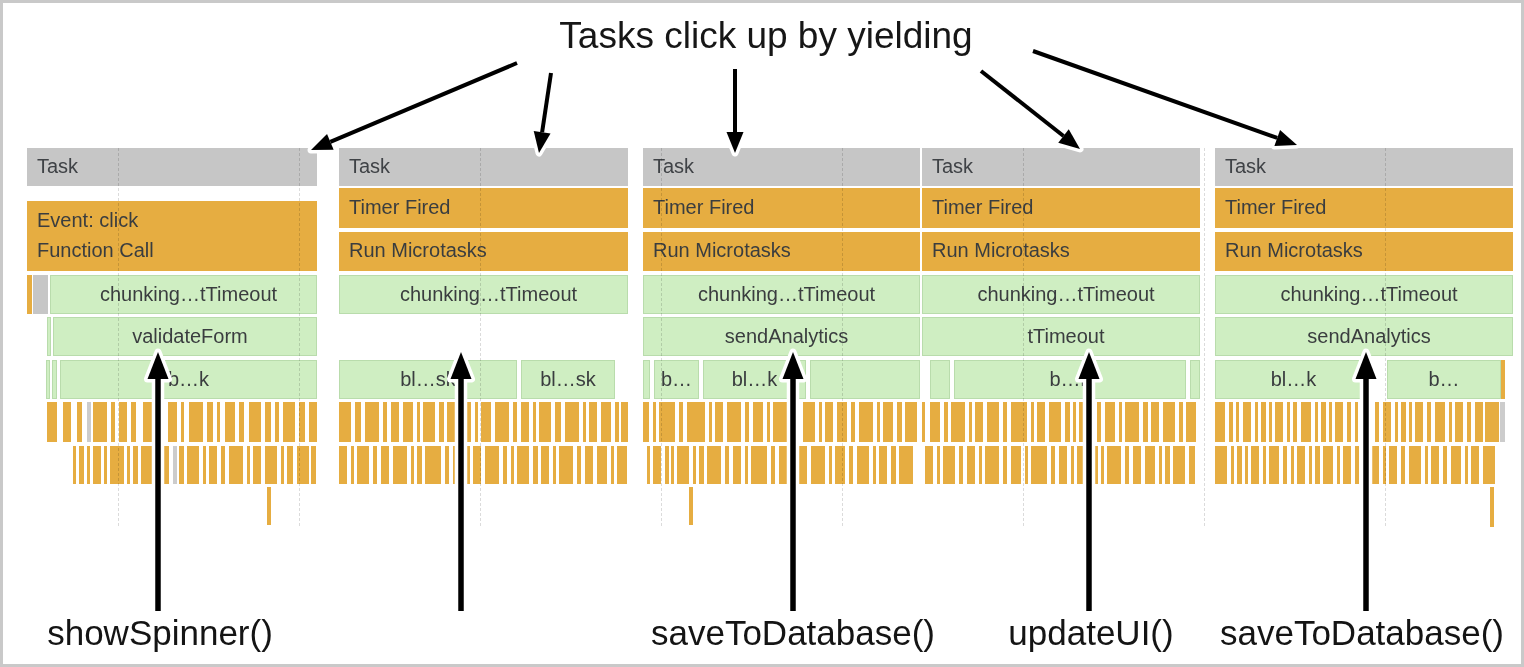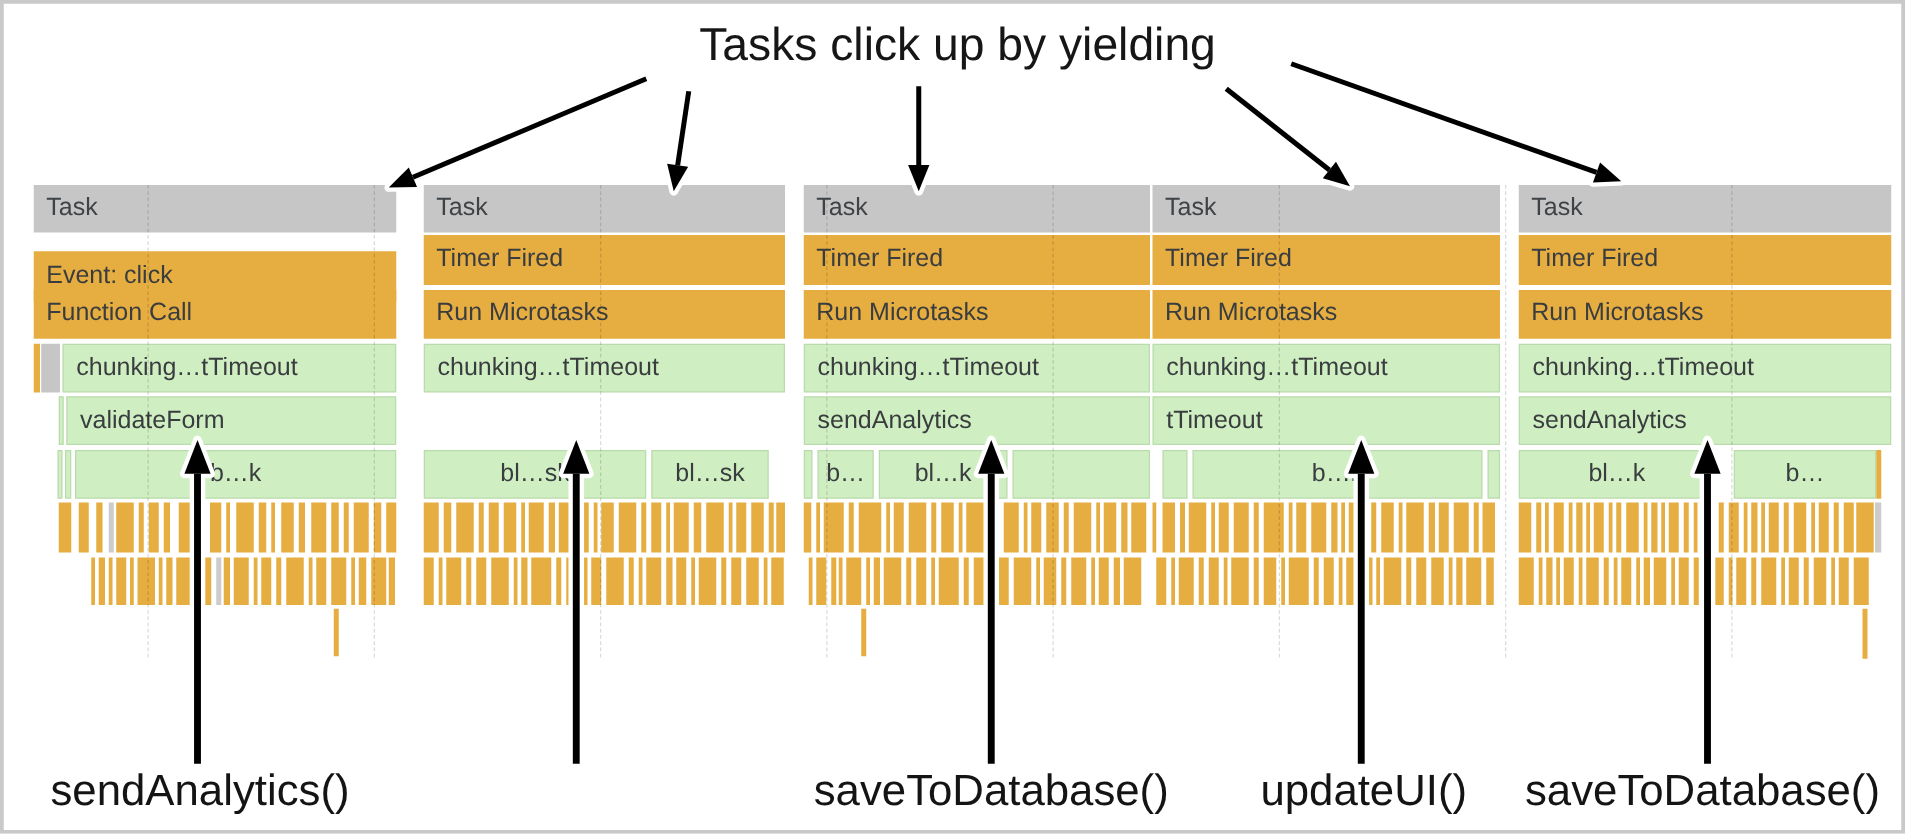--- a/index.html
+++ b/index.html
@@ -10,21 +10,21 @@
   }
   .title{
     position:absolute;top:12px;left:763px;transform:translateX(-50%);
     font-size:37px;color:#161616;white-space:nowrap;letter-spacing:0px;
   }
   #chart{position:absolute;left:0;top:0;width:100%;height:100%;}
   .bar{position:absolute;box-sizing:border-box;white-space:nowrap;overflow:hidden;
        font-size:20px;color:#3a3d3f;}
   .bar.pad{padding-left:10px;}
   .bar.center{text-align:center;}
-  .bar.green{border:1px solid rgba(90,140,70,0.18);}
+  .bar.green{border:1px solid rgba(90,140,70,0.18);text-align:center;}
   .gridline{position:absolute;width:0;border-left:1px dashed rgba(0,0,0,0.14);}
   #arrows{position:absolute;left:0;top:0;pointer-events:none;}
   .blabel{
     position:absolute;top:610px;transform:translateX(-50%);
     font-size:35px;color:#141414;white-space:nowrap;
   }
 </style>
 </head>
 <body>
 
@@ -396,17 +396,17 @@
         <line x1="1086" y1="608" x2="1086" y2="376" stroke="#000" stroke-width="5.5"></line>
         <polygon points="1086,349 1096.5,376 1075.5,376" fill="#000"></polygon>
       </g>
       <g>
         <line x1="1363" y1="608" x2="1363" y2="376" stroke="#fff" stroke-width="12.5" stroke-linecap="round"></line>
         <polygon points="1363,349 1373.5,376 1352.5,376" fill="#fff" stroke="#fff" stroke-width="7" stroke-linejoin="round"></polygon>
         <line x1="1363" y1="608" x2="1363" y2="376" stroke="#000" stroke-width="5.5"></line>
         <polygon points="1363,349 1373.5,376 1352.5,376" fill="#000"></polygon>
       </g>
     </svg>
-  <div class="blabel" style="left: 157px;">sendAnalytics()</div>
+  <div class="blabel" style="left: 157px;">showSpinner()</div>
   <div class="blabel" style="left: 790px;">saveToDatabase()</div>
   <div class="blabel" style="left: 1088px;">updateUI()</div>
   <div class="blabel" style="left: 1359px;">saveToDatabase()</div>
 </div>
 
 </body></html>

